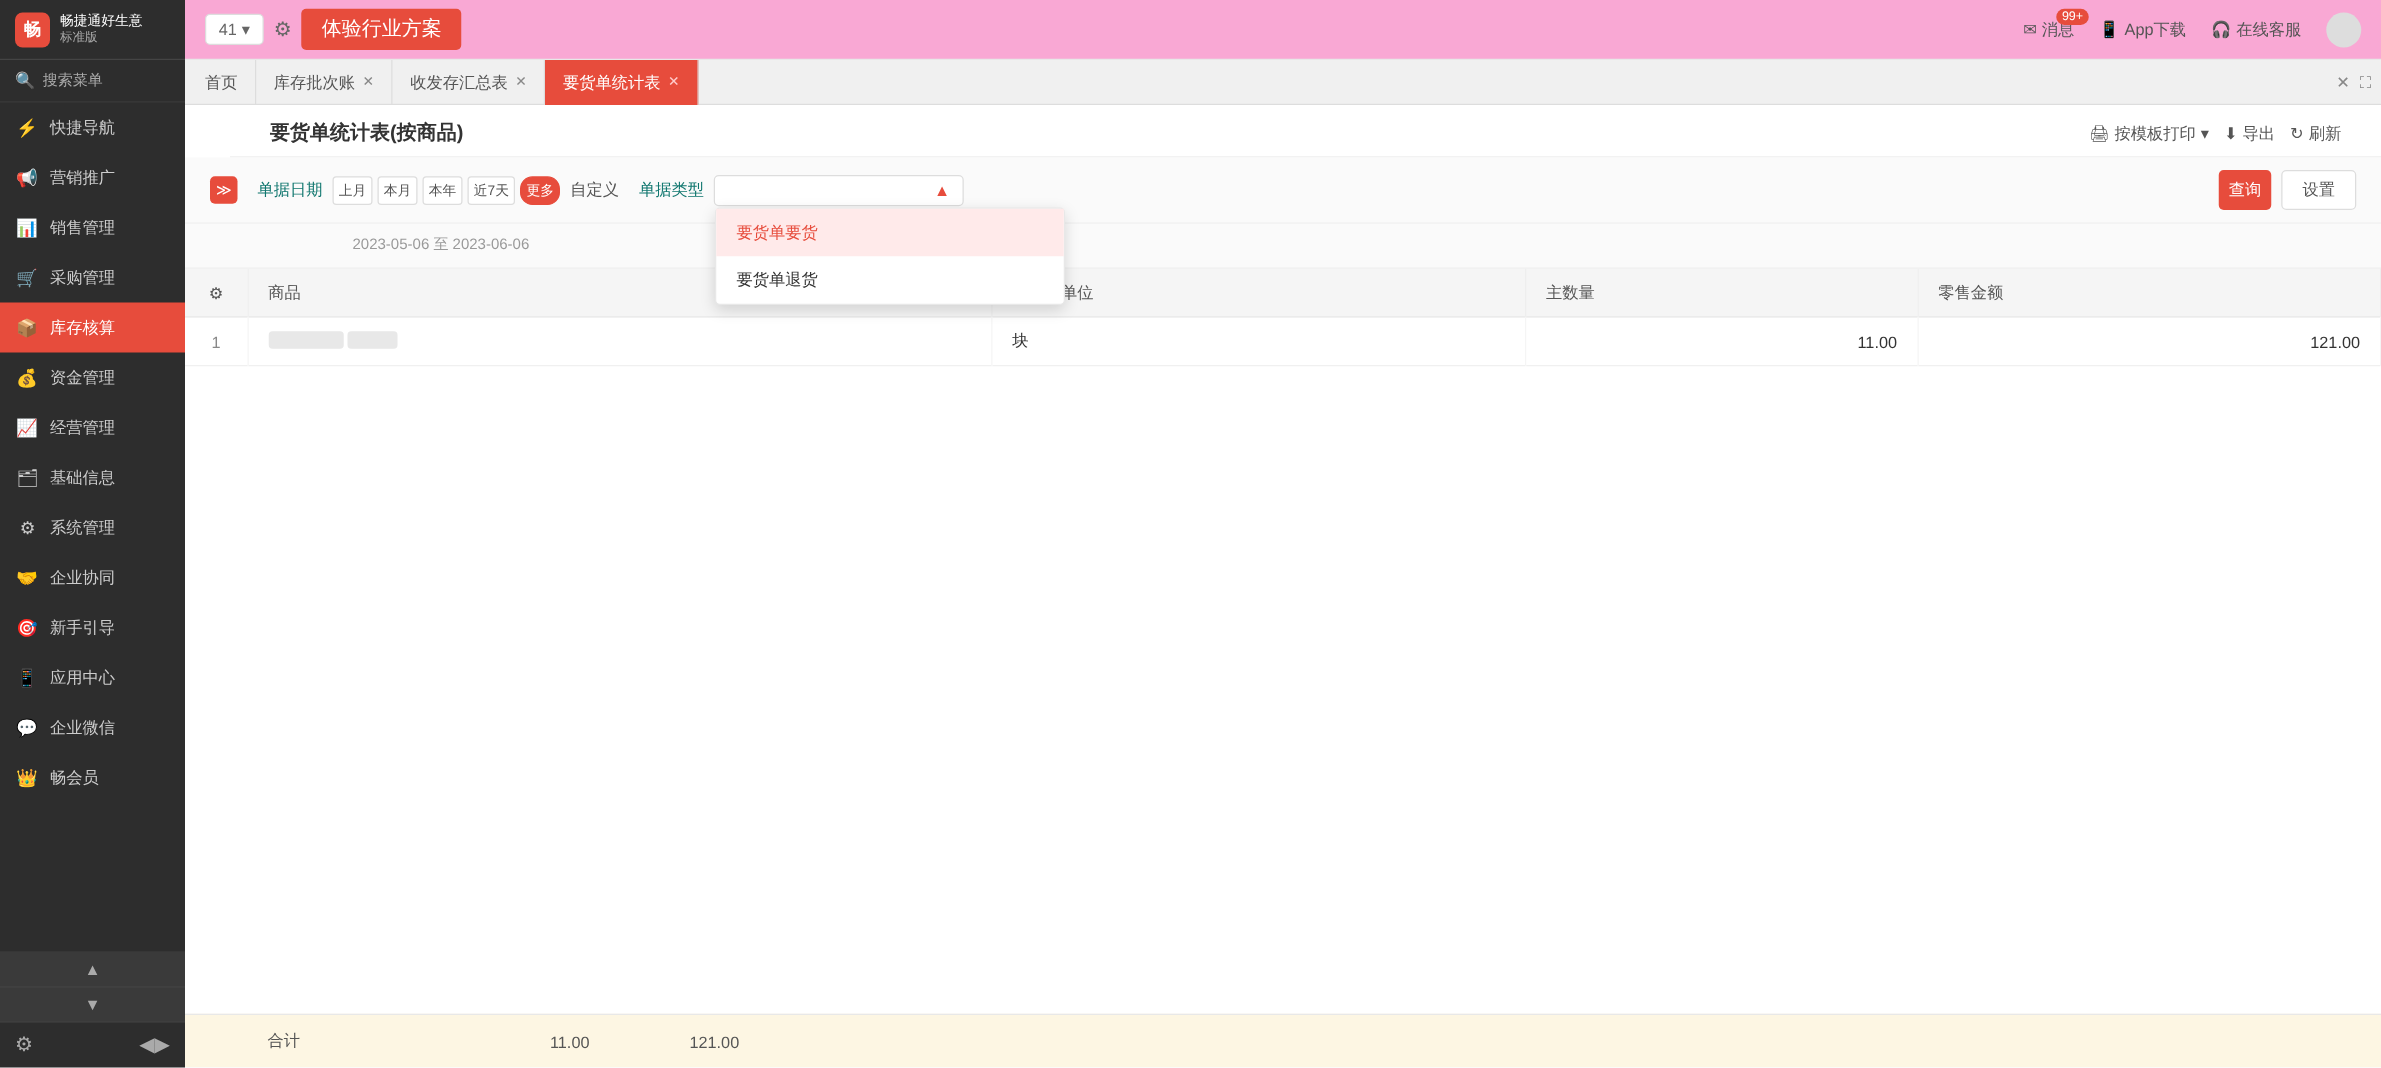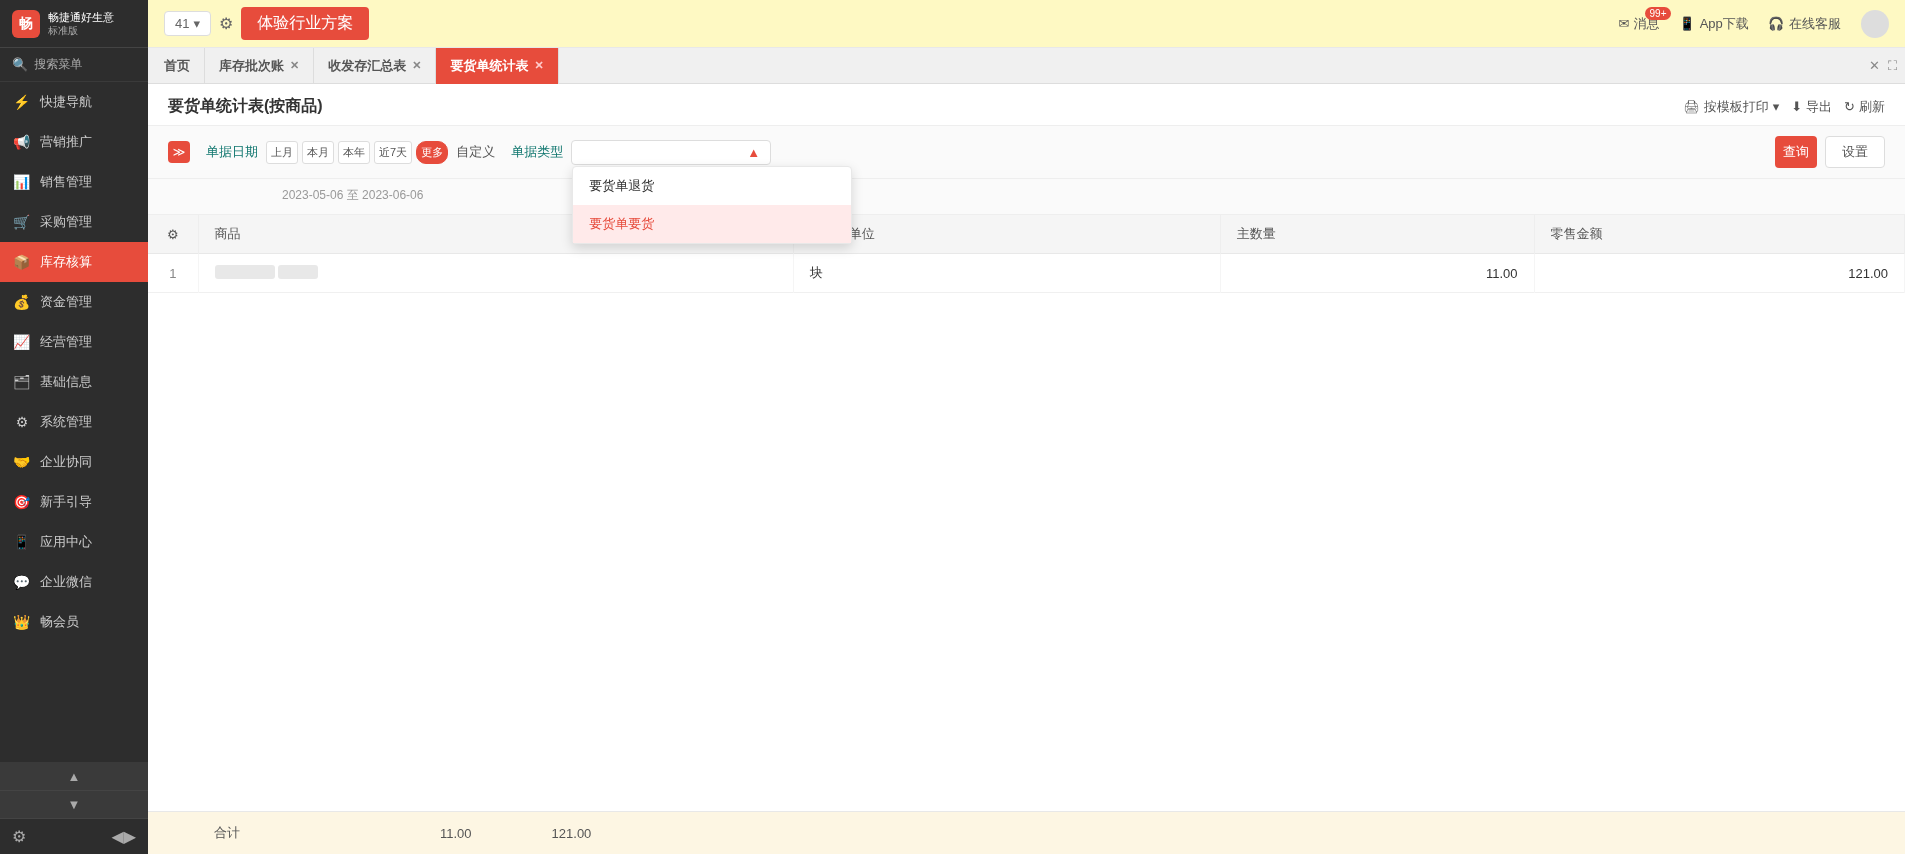--- a/index.html
+++ b/index.html
@@ -89,21 +89,21 @@
     .main {
       flex: 1;
       display: flex;
       flex-direction: column;
       overflow: hidden;
     }
 
     
     .topbar {
       height: 48px;
-      background: #fef9c3;
+      background: #f9a8d4;
       display: flex;
       align-items: center;
       padding: 0 16px;
       border-bottom: 1px solid #e8e8e8;
       gap: 12px;
       flex-shrink: 0;
     }
     .topbar-left {
       display: flex;
       align-items: center;
@@ -177,21 +177,20 @@
       display: flex;
       align-items: center;
       padding: 0 14px;
       height: 36px;
       cursor: pointer;
       font-size: 13px;
       color: #555;
       border-right: 1px solid #ddd;
       gap: 6px;
       white-space: nowrap;
-      font-weight: bold;
     }
     .tab:first-child { padding-left: 8px; }
     .tab.active {
       background: #e74c3c;
       color: #fff;
     }
     .tab .close-icon { font-size: 11px; color: #888; }
     .tab.active .close-icon { color: #ffcccc; }
     .tab-window-btns { margin-left: auto; display: flex; gap: 8px; color: #888; }
 
@@ -202,23 +201,24 @@
       overflow: auto;
       display: flex;
       flex-direction: column;
     }
 
     
     .page-header {
       display: flex;
       align-items: center;
       justify-content: space-between;
-      padding: 12px 20px 8px;
+      padding: 12px 32px 8px;
       border-bottom: 1px solid #eee;
       flex-shrink: 0;
+      margin-left: 36px;
     }
     .page-title { font-size: 16px; font-weight: bold; color: #333; }
     .page-header-actions { display: flex; align-items: center; gap: 12px; font-size: 13px; color: #555; }
     .page-header-actions .action-item { display: flex; align-items: center; gap: 4px; cursor: pointer; }
 
     
     .filter-bar {
       display: flex;
       align-items: center;
       padding: 10px 20px;
@@ -537,22 +537,22 @@
         <span class="filter-label" style="color:#555;cursor:pointer;">自定义</span>
       </div>
 
       <div class="filter-type-group" style="position:relative;">
         <span class="filter-label">单据类型</span>
         <div class="filter-type-select">
           <span style="color:#333;min-width:160px;">&nbsp;</span>
           <span class="chevron">▲</span>
 
           <div class="dropdown-menu">
+            <div class="dropdown-item selected">要货单要货</div>
             <div class="dropdown-item">要货单退货</div>
-            <div class="dropdown-item selected">要货单要货</div>
           </div>
         </div>
       </div>
 
 
       <div class="filter-actions">
         <button class="btn-query">查询</button>
         <button class="btn-settings">设置</button>
       </div>
     </div>

